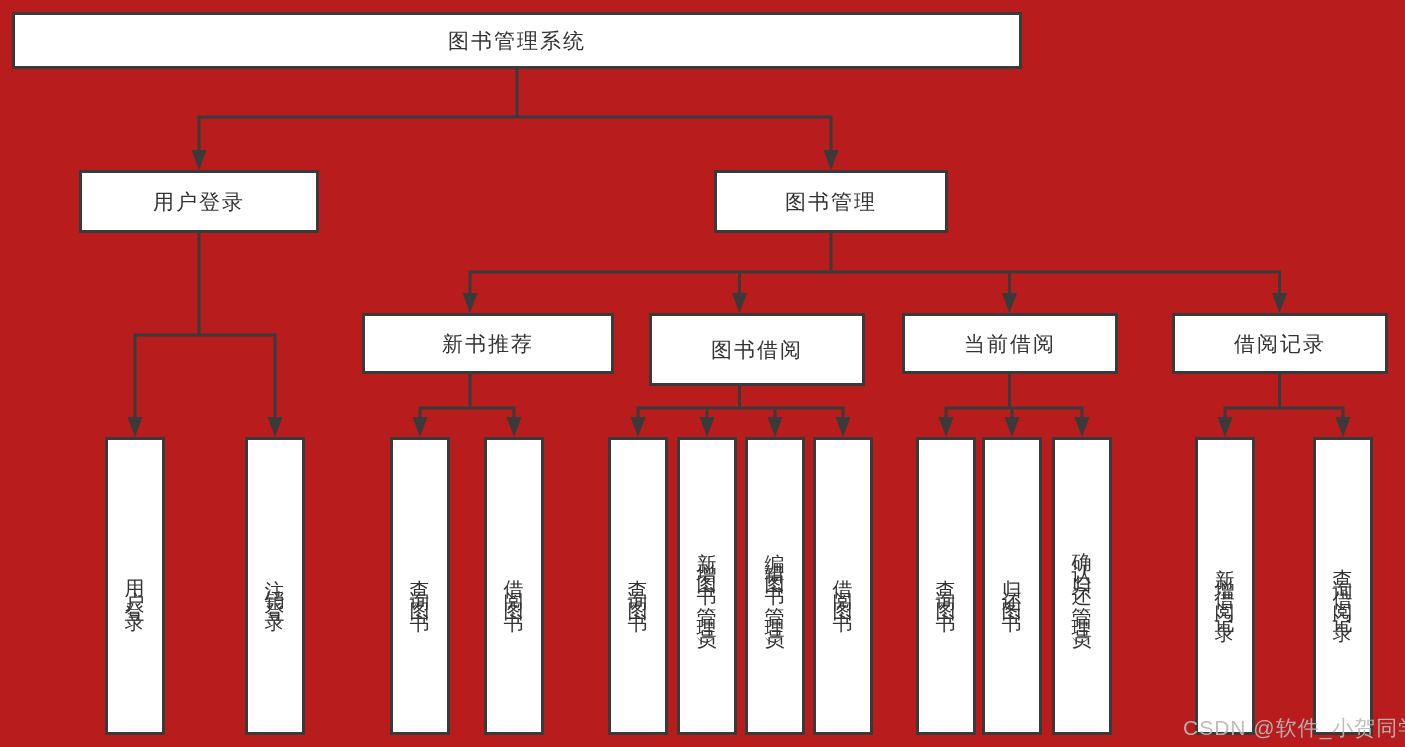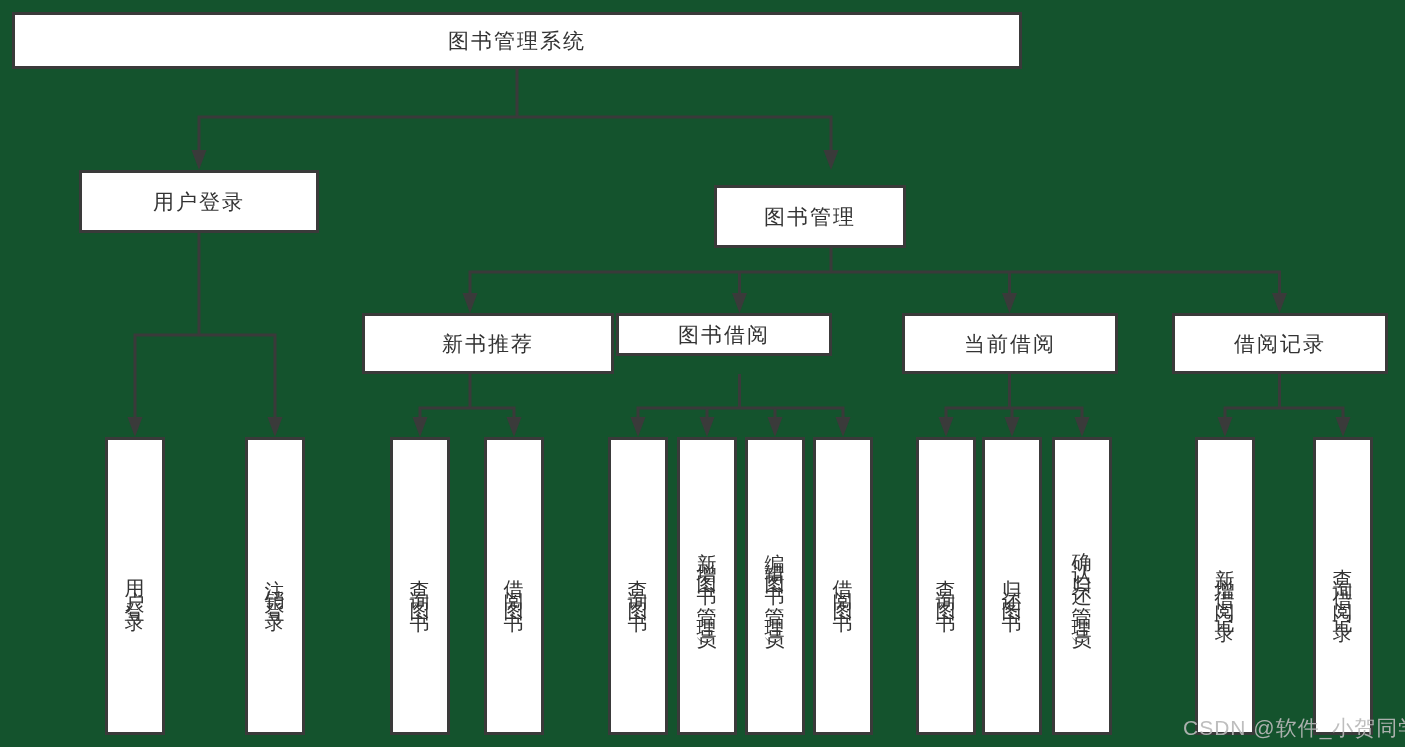--- a/index.html
+++ b/index.html
@@ -1,17 +1,17 @@
 <!DOCTYPE html>
 <html><head>
 <meta charset="utf-8">
 <style>
   html,body { margin:0; padding:0; background:#ffffff; }
   .stage {
-    position:relative; width:1405px; height:747px; background:#14532d;
+    position:relative; width:1405px; height:747px; background:#b91c1c;
     font-family:"Liberation Sans", sans-serif; overflow:hidden;
   }
   .connectors { position:absolute; left:0; top:0; width:1405px; height:747px; z-index:0; }
   .box {
     position:absolute; box-sizing:border-box; background:#ffffff;
     border:3px solid #3a3a3a; display:flex; align-items:center; justify-content:center;
     font-size:21px; color:#333333; letter-spacing:2px; z-index:1; white-space:nowrap;
   }
   .vbox {
     position:absolute; box-sizing:border-box; background:#ffffff;
@@ -65,28 +65,28 @@
     </g>
   </svg>
 
   <div class="box" style="left:12px; top:12px; width:1010px; height:57px;">
     <span>图书管理系统</span>
   </div>
 
   <div class="box" style="left:79px; top:170px; width:240px; height:63px;">
     <span>用户登录</span>
   </div>
-  <div class="box" style="left:714px; top:170px; width:192px; height:63px;margin-top:15px;">
+  <div class="box" style="left:714px; top:170px; width:234px; height:63px;">
     <span>图书管理</span>
   </div>
 
   <div class="box" style="left:362px; top:313px; width:252px; height:61px;">
     <span>新书推荐</span>
   </div>
-  <div class="box" style="left:616px; top:313px; width:216px; height:43px;">
+  <div class="box" style="left:649px; top:313px; width:216px; height:73px;">
     <span>图书借阅</span>
   </div>
   <div class="box" style="left:1172px; top:313px; width:216px; height:61px;">
     <span>借阅记录</span>
   </div>
   <div class="box" style="left:902px; top:313px; width:216px; height:61px;">
     <span>当前借阅</span>
   </div>
 
   <div class="vbox" style="left:105px;">

